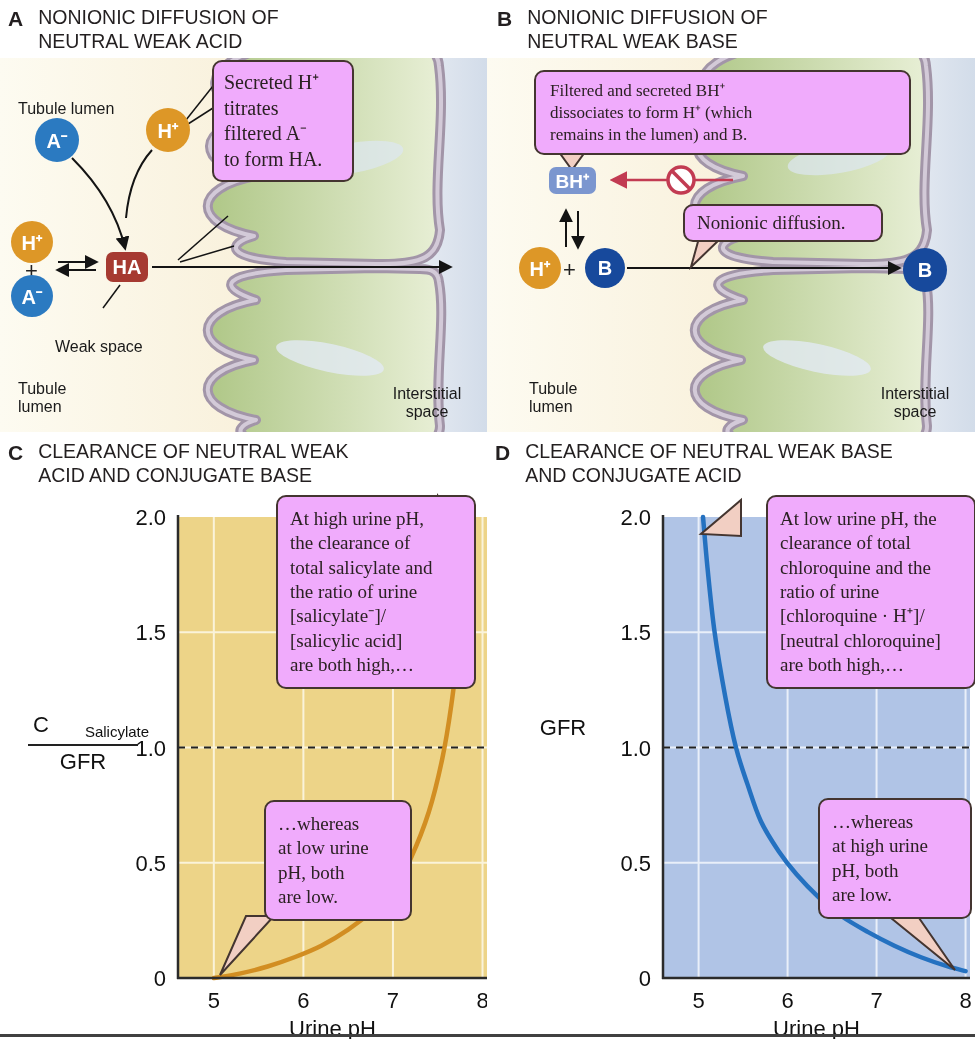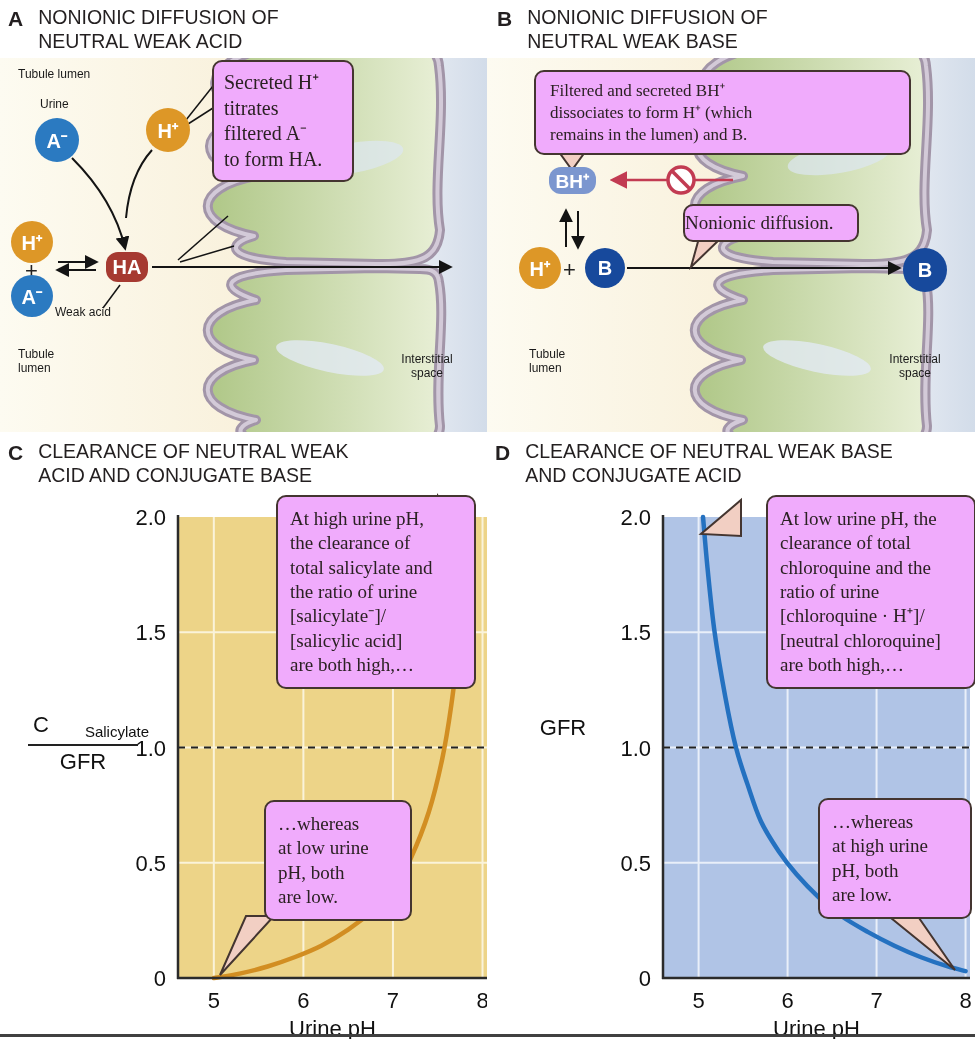--- a/index.html
+++ b/index.html
@@ -8,31 +8,31 @@
   .panel{position:absolute;}
   #panelA{left:0;top:0;width:487px;height:432px;}
   #panelB{left:487px;top:0;width:488px;height:432px;}
   #panelC{left:0;top:432px;width:487px;height:607px;}
   #panelD{left:487px;top:432px;width:488px;height:607px;}
   .ptitle{position:absolute;display:flex;gap:15px;color:#231f20;}
   .ptitle .letter{font-weight:bold;font-size:21px;line-height:1.2;}
   .ptitle .ttext{font-size:19.5px;line-height:1.22;white-space:pre-line;}
   .illus{position:absolute;left:0;top:58px;width:100%;height:374px;}
   .illus svg{position:absolute;left:0;top:0;}
-  .lbl{position:absolute;font-size:12px;color:#1a1a1a;white-space:pre-line;line-height:1.15;}
+  .lbl{position:absolute;font-size:16px;color:#1a1a1a;white-space:pre-line;line-height:1.15;margin-top:32px;}
   .callout{position:absolute;background:#f0abfc;border:2px solid #443530;border-radius:10px;
            color:#2b2123;font-family:"Liberation Serif",serif;white-space:pre-line;
            line-height:1.28;padding:8px 12px;}
   .circle{position:absolute;border-radius:50%;color:#fff;font-weight:bold;font-size:20px;
           display:flex;align-items:center;justify-content:center;}
   .orange{background:#dd9727;}
   .blue{background:#2b7ac1;}
   .navy{background:#17499c;}
   .badge{position:absolute;color:#fff;font-weight:bold;display:flex;align-items:center;
-         justify-content:center;border-radius:12px;}
+         justify-content:center;border-radius:7px;}
   .plus{position:absolute;font-size:22px;color:#222;}
   .cell{fill:url(#cellGradA);stroke:#a295a8;stroke-width:10;stroke-linejoin:round;}
   .cellInner{fill:none;stroke:#d3cad8;stroke-width:4;stroke-linejoin:round;}
   .chart{position:absolute;left:0;top:0;}
   .chart text{font-family:"Liberation Sans",sans-serif;font-size:22px;fill:#111;}
   .tails{position:absolute;left:0;top:0;pointer-events:none;}
   .tailshape{fill:#f2cfc3;stroke:#443530;stroke-width:2;}
   .yfrac{position:absolute;text-align:center;color:#111;font-size:22px;line-height:1.15;}
   .yfrac-num{border-bottom:2px solid #222;padding:0 5px 3px;}
   .yfrac-num sub{font-size:15px;margin-left:36px;}
@@ -94,21 +94,21 @@
       <div class="circle blue" style="left:35px;top:60px;width:44px;height:44px">A⁻</div>
       <div class="circle orange" style="left:146px;top:50px;width:44px;height:44px">H⁺</div>
       <div class="callout" style="left:212px;top:2px;width:118px;font-size:20px;padding:8px 10px">Secreted H⁺
 titrates
 filtered A⁻
 to form HA.</div>
       <div class="circle orange" style="left:11px;top:163px;width:42px;height:42px">H⁺</div>
       <div class="plus" style="left:25px;top:200px">+</div>
       <div class="circle blue" style="left:11px;top:217px;width:42px;height:42px">A⁻</div>
       <div class="badge" style="left:106px;top:194px;width:42px;height:30px;background:#a63a31;font-size:20px">HA</div>
-      <div class="lbl" style="left:55px;top:248px">Weak acid</div>
+      <div class="lbl" style="left:55px;top:248px">Weak space</div>
       <div class="lbl" style="left:18px;top:290px">Tubule
 lumen</div>
       <div class="lbl" style="left:372px;top:295px;width:110px;text-align:center">Interstitial
 space</div>
     </div>
   </section>
 
   <section class="panel" id="panelB">
     <div class="ptitle" style="left:10px;top:6px">
       <span class="letter">B</span>
@@ -139,21 +139,21 @@
         <line x1="185" y1="113" x2="203" y2="131" stroke="#c23b52" stroke-width="3.5"></line>
         <line x1="79" y1="189" x2="79" y2="153" stroke="#141414" stroke-width="2" marker-end="url(#mB)"></line>
         <line x1="91" y1="153" x2="91" y2="189" stroke="#141414" stroke-width="2" marker-end="url(#mB)"></line>
         <polygon points="72,94 98,94 85,112" class="tailshape"></polygon>
         <polygon points="212,180 234,180 204,209" class="tailshape"></polygon>
       </svg>
       <div class="callout" style="left:47px;top:12px;width:345px;font-size:17px;padding:8px 14px">Filtered and secreted BH⁺
 dissociates to form H⁺ (which
 remains in the lumen) and B.</div>
       <div class="badge" style="left:62px;top:109px;width:47px;height:27px;background:#7b96cf;font-size:19px">BH⁺</div>
-      <div class="callout" style="left:196px;top:146px;width:172px;font-size:19px;padding:5px 0">Nonionic diffusion.</div>
+      <div class="callout" style="left:196px;top:146px;width:172px;font-size:19px;padding:5px 12px">Nonionic diffusion.</div>
       <div class="circle orange" style="left:32px;top:189px;width:42px;height:42px">H⁺</div>
       <div class="plus" style="left:76px;top:199px">+</div>
       <div class="circle navy" style="left:98px;top:190px;width:40px;height:40px">B</div>
       <div class="circle navy" style="left:416px;top:190px;width:44px;height:44px">B</div>
       <div class="lbl" style="left:42px;top:290px">Tubule
 lumen</div>
       <div class="lbl" style="left:372px;top:295px;width:112px;text-align:center">Interstitial
 space</div>
     </div>
   </section>

